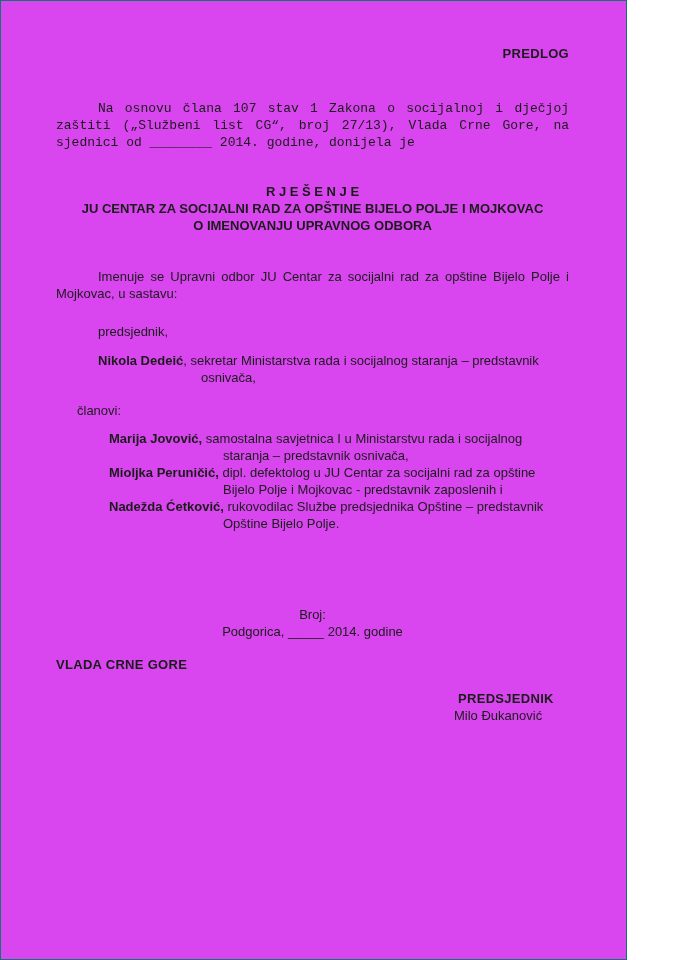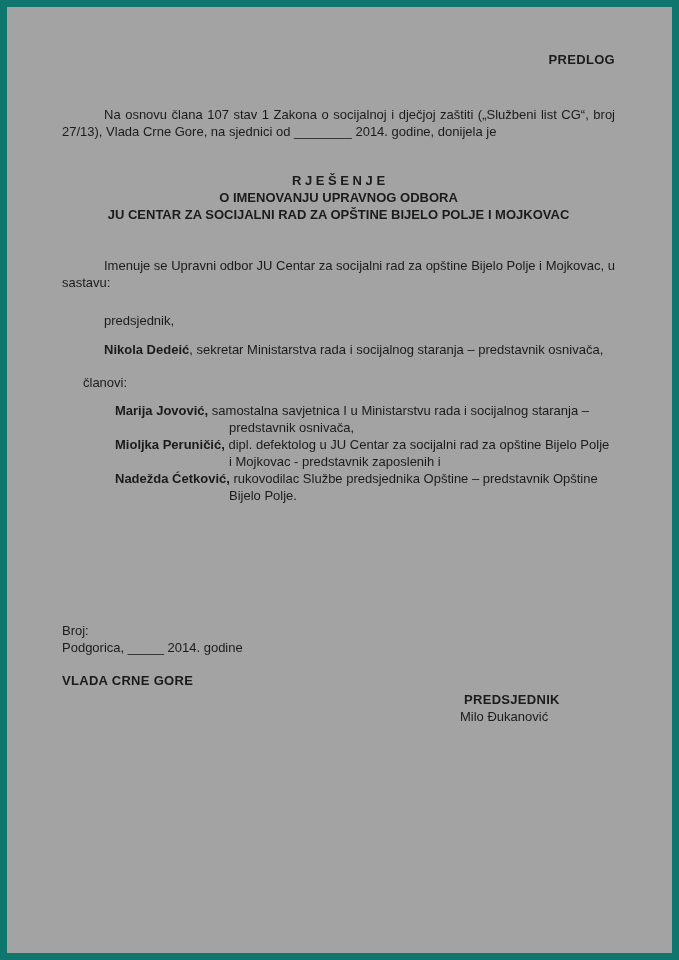--- a/index.html
+++ b/index.html
@@ -1,43 +1,44 @@
 <!DOCTYPE html>
 <html><head>
 <meta charset="utf-8">
 <style>
   html, body {
     margin: 0;
     padding: 0;
     background: #ffffff;
   }
   .page {
-    width: 679px;
+    width: 627px;
     height: 960px;
     box-sizing: border-box;
-    background: #a3a3a3;
-    border: 7px solid #0f766e;
+    background: #d946ef;
+    border: 1px solid #0f766e;
     font-family: "Liberation Sans", "DejaVu Sans", sans-serif;
     font-size: 13px;
     line-height: 17px;
     color: #1b1b1b;
     padding: 44px 57px 0 55px;
     position: relative;
     overflow: hidden;
   }
   .b { font-weight: bold; text-align: right; }
   .predlog {
     text-align: right;
     font-weight: bold;
     letter-spacing: 0.3px;
   }
   .intro {
     margin: 38px 0 0 0;
     text-indent: 42px;
     text-align: justify;
+    font-family: Liberation Mono, monospace;
   }
   .titles {
     margin-top: 32px;
     text-align: center;
     font-weight: bold;
   }
   .appointment {
     margin: 34px 0 0 0;
     text-indent: 42px;
     text-align: justify;
@@ -65,50 +66,51 @@
     padding-left: 167px;
     text-indent: -127px;
     max-width: 560px;
   }
   .dash {
     display: inline-block;
     width: 13px;
     font-weight: bold;
   }
   .broj-block {
-    margin-top: 118px;
+    margin-top: 74px;
+    text-align: center;
   }
   .vlada {
     margin-top: 16px;
     font-weight: bold;
     letter-spacing: 0.3px;
   }
   .sign-block {
-    margin-top: 2px;
+    margin-top: 17px;
     margin-left: 398px;
   }
   .sign-title {
     font-weight: bold;
     padding-left: 4px;
     letter-spacing: 0.3px;
   }
 </style>
 </head>
 <body>
 
 <div class="page">
 
   <div class="predlog">PREDLOG</div>
 
   <p class="intro">Na osnovu člana 107 stav 1 Zakona o socijalnoj i dječjoj zaštiti („Službeni list CG“, broj 27/13), Vlada Crne Gore, na sjednici od ________  2014. godine, donijela je</p>
 
   <div class="titles">
     <div>R J E Š E N J E</div>
+    <div>JU CENTAR ZA SOCIJALNI RAD ZA OPŠTINE BIJELO POLJE I MOJKOVAC</div>
     <div>O IMENOVANJU UPRAVNOG ODBORA</div>
-    <div>JU CENTAR ZA SOCIJALNI RAD ZA OPŠTINE BIJELO POLJE I MOJKOVAC</div>
   </div>
 
   <p class="appointment">Imenuje se Upravni odbor JU Centar za socijalni rad za opštine Bijelo Polje i Mojkovac, u sastavu:</p>
 
   <div class="chair-role">predsjednik,</div>
 
   <div class="chair-entry">
     <span class="b">Nikola Dedeić</span><span>, sekretar Ministarstva rada i socijalnog staranja – predstavnik osnivača,</span>
   </div>
 

